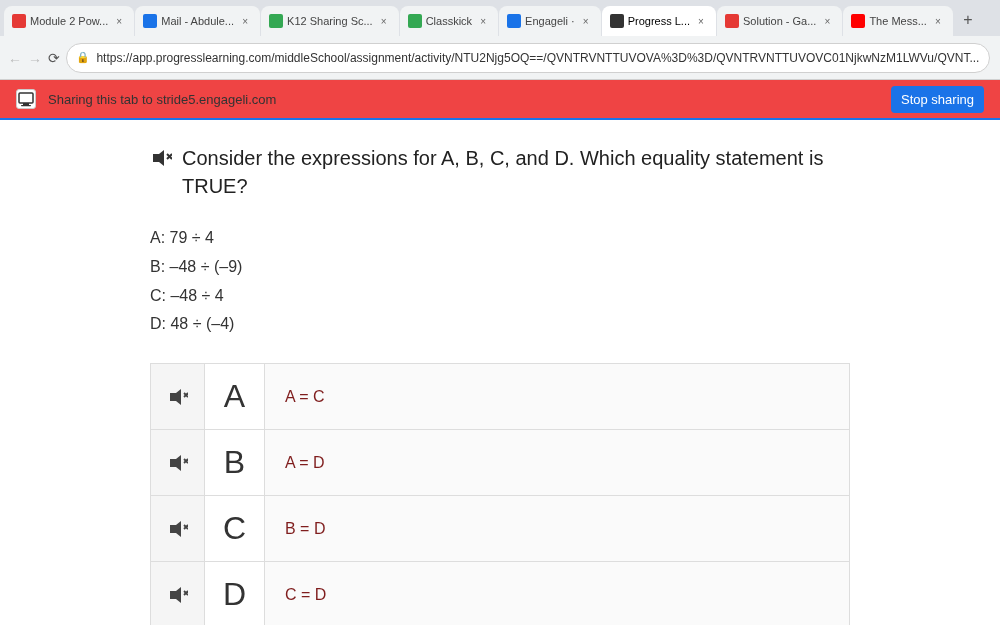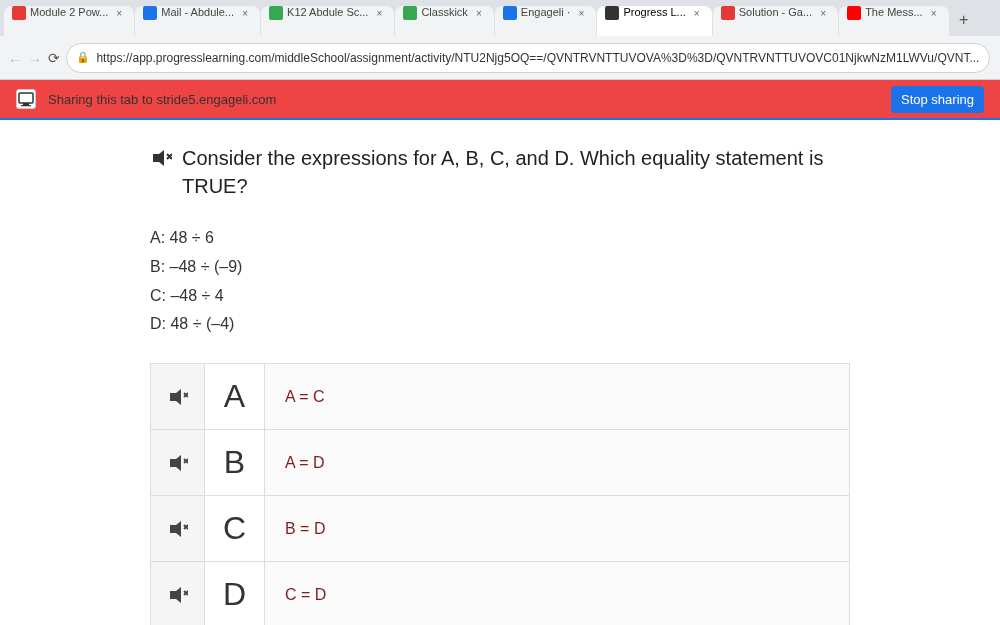--- a/index.html
+++ b/index.html
@@ -3,21 +3,21 @@
   <meta charset="utf-8">
   <style>
     * { margin: 0; padding: 0; box-sizing: border-box; }
     body { font-family: Arial, sans-serif; background: #f1f3f4; width: 1000px; height: 625px; overflow: hidden; }
 
     
     .browser-window { width: 1000px; height: 625px; display: flex; flex-direction: column; background: #dee1e6; }
 
     
     .tab-bar { background: #dee1e6; height: 36px; display: flex; align-items: flex-end; padding: 0 4px; gap: 1px; overflow: hidden; }
-    .tab { display: flex; align-items: flex-start; padding: 0 8px; height: 30px; background: #f1f3f4; border-radius: 8px 8px 0 0; font-size: 11px; color: #444; gap: 4px; min-width: 90px; max-width: 140px; cursor: pointer; }
+    .tab { display: flex; align-items: center; padding: 0 8px; height: 30px; background: #f1f3f4; border-radius: 8px 8px 0 0; font-size: 11px; color: #444; gap: 4px; min-width: 90px; max-width: 140px; cursor: pointer; }
     .tab.active { background: #fff; color: #000; }
     .tab .tab-favicon { width: 14px; height: 14px; display: inline-block; border-radius: 2px; flex-shrink: 0; }
     .tab .tab-title { overflow: hidden; text-overflow: ellipsis; white-space: nowrap; flex: 1; }
     .tab .tab-close { width: 14px; height: 14px; display: flex; align-items: center; justify-content: center; border-radius: 50%; font-size: 10px; color: #666; flex-shrink: 0; }
     .tab-new { width: 28px; height: 28px; display: flex; align-items: center; justify-content: center; font-size: 16px; color: #555; cursor: pointer; margin-bottom: 2px; }
 
     
     .nav-bar { background: #f1f3f4; height: 44px; display: flex; align-items: center; padding: 0 8px; gap: 6px; border-bottom: 1px solid #d0d0d0; }
     .nav-btn { width: 28px; height: 28px; border-radius: 50%; display: flex; align-items: center; justify-content: center; cursor: pointer; color: #555; font-size: 14px; }
     .nav-btn.disabled { color: #bbb; cursor: default; }
@@ -73,21 +73,21 @@
       <span class="tab-title">Module 2 Pow...</span>
       <span class="tab-close">×</span>
     </div>
     <div class="tab">
       <span class="tab-favicon fav-blue"></span>
       <span class="tab-title">Mail - Abdule...</span>
       <span class="tab-close">×</span>
     </div>
     <div class="tab">
       <span class="tab-favicon fav-green"></span>
-      <span class="tab-title">K12 Abdule Sc...</span>
+      <span class="tab-title">K12 Sharing Sc...</span>
       <span class="tab-close">×</span>
     </div>
     <div class="tab">
       <span class="tab-favicon fav-green"></span>
       <span class="tab-title">Classkick</span>
       <span class="tab-close">×</span>
     </div>
     <div class="tab">
       <span class="tab-favicon fav-blue"></span>
       <span class="tab-title">Engageli ·</span>
@@ -145,21 +145,21 @@
           <svg width="22" height="22" viewBox="0 0 22 22" fill="none">
             <polygon points="3,7 9,7 14,3 14,19 9,15 3,15" fill="#333"></polygon>
             <line x1="17" y1="7" x2="22" y2="12" stroke="#333" stroke-width="2"></line>
             <line x1="22" y1="7" x2="17" y2="12" stroke="#333" stroke-width="2"></line>
           </svg>
         </span>
         <span>Consider the expressions for A, B, C, and D. Which equality statement is TRUE?</span>
       </div>
 
       <div class="expressions">
-        <div class="expression-line">A: 48 ÷ 6</div>
+        <div class="expression-line">A: 79 ÷ 4</div>
         <div class="expression-line">B: –48 ÷ (–9)</div>
         <div class="expression-line">C: –48 ÷ 4</div>
         <div class="expression-line">D: 48 ÷ (–4)</div>
       </div>
 
       <table class="answer-table">
         <tbody>
             <tr class="answer-row">
           <td class="answer-cell-audio">
             <div class="audio-icon">

